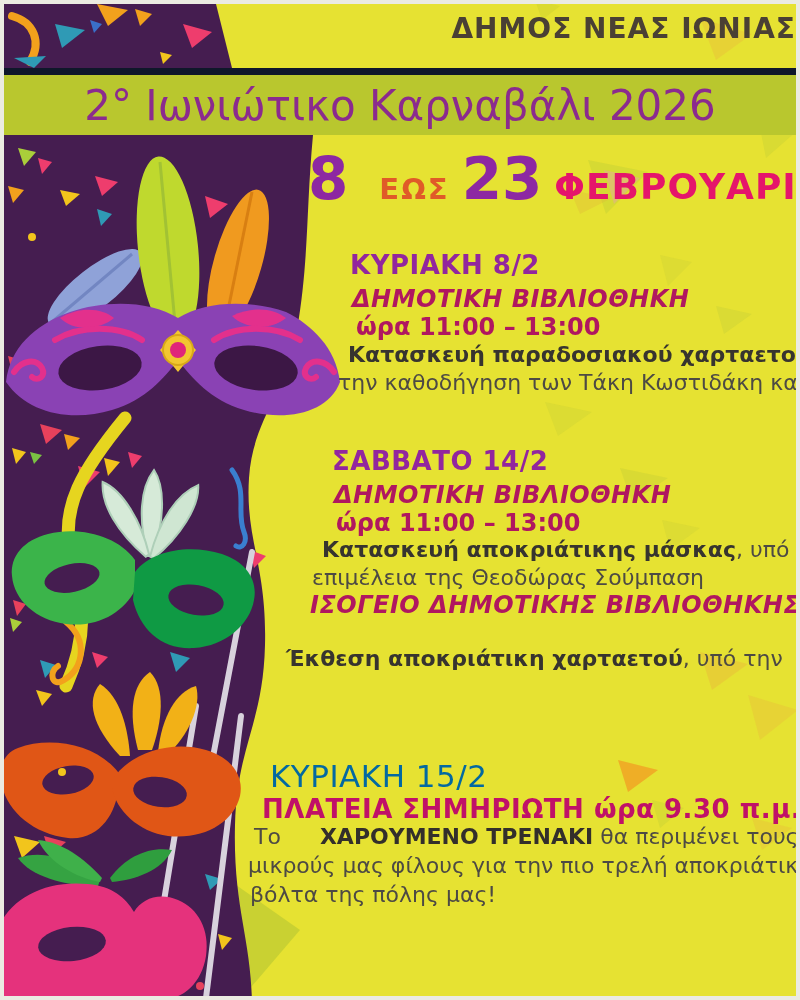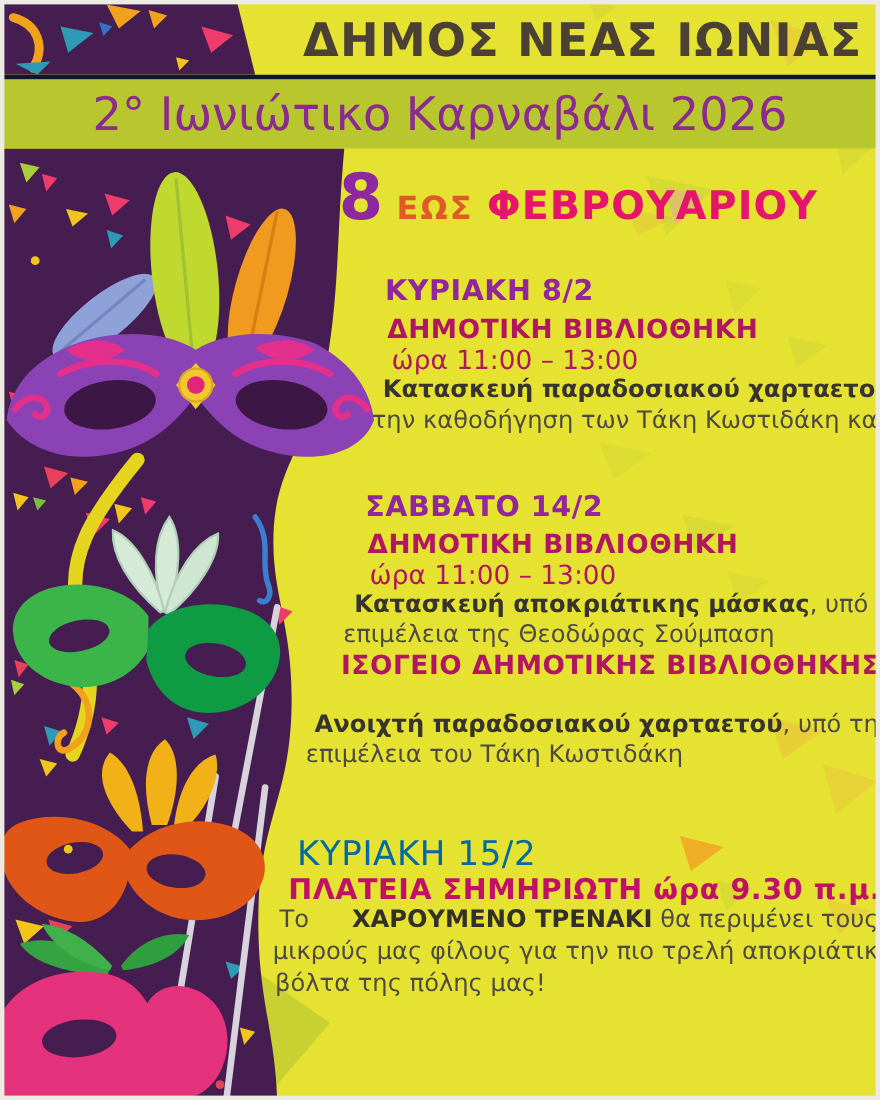--- a/index.html
+++ b/index.html
@@ -4,40 +4,40 @@
 <style>
   html,body{margin:0;padding:0;background:#888;}
   .poster{
     position:relative;width:800px;height:1000px;overflow:hidden;
     background:#e6e232;
     font-family:"DejaVu Sans","Liberation Sans",sans-serif;
   }
   .art{position:absolute;inset:0;width:800px;height:1000px;}
   .frame{position:absolute;inset:0;border:4px solid #ebebe2;z-index:60;pointer-events:none;}
   .municipality{
-    position:absolute;top:12px;right:16px;z-index:10;
-    font-size:42px;font-weight:bold;color:#4a4034;letter-spacing:1px;white-space:nowrap;
+    position:absolute;top:12px;right:4px;z-index:10;
+    font-size:28px;font-weight:bold;color:#4a4034;letter-spacing:1px;white-space:nowrap;
   }
   .banner{
     position:absolute;left:0;top:68px;width:800px;height:67px;z-index:5;
-    background:#b9c72e;border-top:4px solid #0f172a;box-sizing:border-box;
+    background:#b9c72e;border-top:7px solid #0f172a;box-sizing:border-box;
     display:flex;align-items:center;justify-content:center;
   }
   .banner-title{font-size:42px;font-weight:400;color:#8b2b8e;white-space:nowrap;}
   .dateline{
     position:absolute;left:308px;top:150px;z-index:10;
     display:flex;align-items:baseline;gap:12px;white-space:nowrap;
   }
   .date-num{font-size:58px;font-weight:bold;color:#8d28a2;line-height:1;}
-  .date-conn{font-size:29px;font-weight:bold;color:#e05a28;letter-spacing:2px;}
+  .date-conn{font-size:29px;font-weight:bold;color:#e05a28;letter-spacing:2px;margin-left:19px;}
   .date-month{font-size:36px;font-weight:bold;color:#e5156b;letter-spacing:1px;}
   .line{position:absolute;z-index:10;white-space:nowrap;}
   .day1{font-size:26px;font-weight:bold;color:#92269e;letter-spacing:.5px;}
-  .venue{font-size:24px;font-weight:bold;color:#b01760;letter-spacing:.5px;}
-  .time{font-size:24px;font-weight:normal;color:#b01760;}
+  .venue{font-size:24px;font-weight:bold;color:#b01760;letter-spacing:.5px;font-style:italic;}
+  .time{font-size:24px;font-weight:bold;color:#b01760;}
   .body-t{font-size:22px;color:#4d4a44;}
   .body-t b{color:#37342f;}
   .subdates{font-size:26px;font-weight:bold;color:#8c2347;}
   .day3{font-size:31px;font-weight:normal;color:#0369a1;letter-spacing:.5px;}
   .venue3{font-size:26px;font-weight:bold;color:#c01168;letter-spacing:.5px;}
   .body3{font-size:22px;color:#4d4a44;}
   .body3 b{color:#332f2b;margin-left:32px;}
 </style>
 </head>
 <body>
@@ -193,37 +193,37 @@
 
   <div class="municipality">ΔΗΜΟΣ ΝΕΑΣ ΙΩΝΙΑΣ</div>
 
   <div class="banner">
     <div class="banner-title">2° Ιωνιώτικο Καρναβάλι 2026</div>
   </div>
 
   <div class="dateline">
     <span class="date-num">8</span>
     <span class="date-conn">ΕΩΣ</span>
+    <span class="date-num">23</span>
     <span class="date-month">ΦΕΒΡΟΥΑΡΙΟΥ</span>
   </div>
 
   <div class="line day1" style="left:350px;top:250px;">ΚΥΡΙΑΚΗ 8/2</div>
   <div class="line venue" style="left:352px;top:285px;">ΔΗΜΟΤΙΚΗ ΒΙΒΛΙΟΘΗΚΗ</div>
   <div class="line time" style="left:356px;top:313px;">ώρα 11:00 – 13:00</div>
   <div class="line body-t" style="left:348px;top:342px;"><b>Κατασκευή παραδοσιακού χαρταετού</b></div>
   <div class="line body-t" style="left:338px;top:370px;">την καθοδήγηση των Τάκη Κωστιδάκη και</div>
 
   <div class="line day1" style="left:332px;top:446px;">ΣΑΒΒΑΤΟ 14/2</div>
   <div class="line venue" style="left:334px;top:481px;">ΔΗΜΟΤΙΚΗ ΒΙΒΛΙΟΘΗΚΗ</div>
   <div class="line time" style="left:336px;top:509px;">ώρα 11:00 – 13:00</div>
   <div class="line body-t" style="left:322px;top:537px;"><b>Κατασκευή αποκριάτικης μάσκας</b><span>, υπό την</span></div>
   <div class="line body-t" style="left:312px;top:565px;">επιμέλεια της Θεοδώρας Σούμπαση</div>
   <div class="line venue" style="left:310px;top:591px;">ΙΣΟΓΕΙΟ ΔΗΜΟΤΙΚΗΣ ΒΙΒΛΙΟΘΗΚΗΣ</div>
-  <div class="line body-t" style="left:286px;top:646px;"><b>Ανοιχτή παραδοσιακού χαρταετού</b><span>, υπό την</span></div>
-  <div class="line body-t" style="left:278px;top:674px;">επιμέλεια του Τάκη Κωστιδάκη</div>
+  <div class="line body-t" style="left:286px;top:646px;"><b>Έκθεση αποκριάτικη χαρταετού</b><span>, υπό την</span></div>
 
   <div class="line day3" style="left:270px;top:758px;">ΚΥΡΙΑΚΗ 15/2</div>
   <div class="line venue3" style="left:262px;top:794px;">ΠΛΑΤΕΙΑ ΣΗΜΗΡΙΩΤΗ ώρα 9.30 π.μ.</div>
   <div class="line body3" style="left:254px;top:824px;"><span>Το </span><b>ΧΑΡΟΥΜΕΝΟ ΤΡΕΝΑΚΙ</b><span> θα περιμένει τους</span></div>
   <div class="line body3" style="left:248px;top:853px;">μικρούς μας φίλους για την πιο τρελή αποκριάτικη</div>
   <div class="line body3" style="left:250px;top:882px;">βόλτα της πόλης μας!</div>
 
   <div class="frame"></div>
 </div>
 

